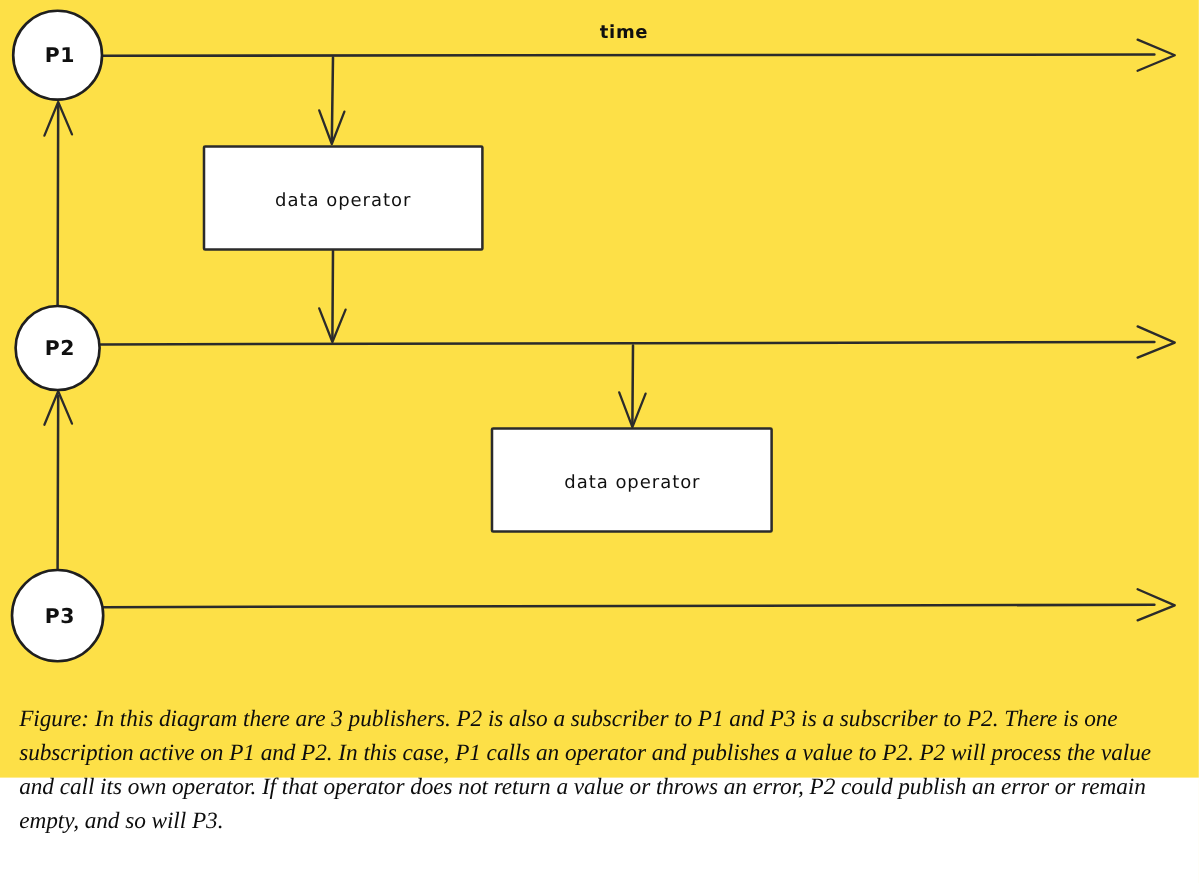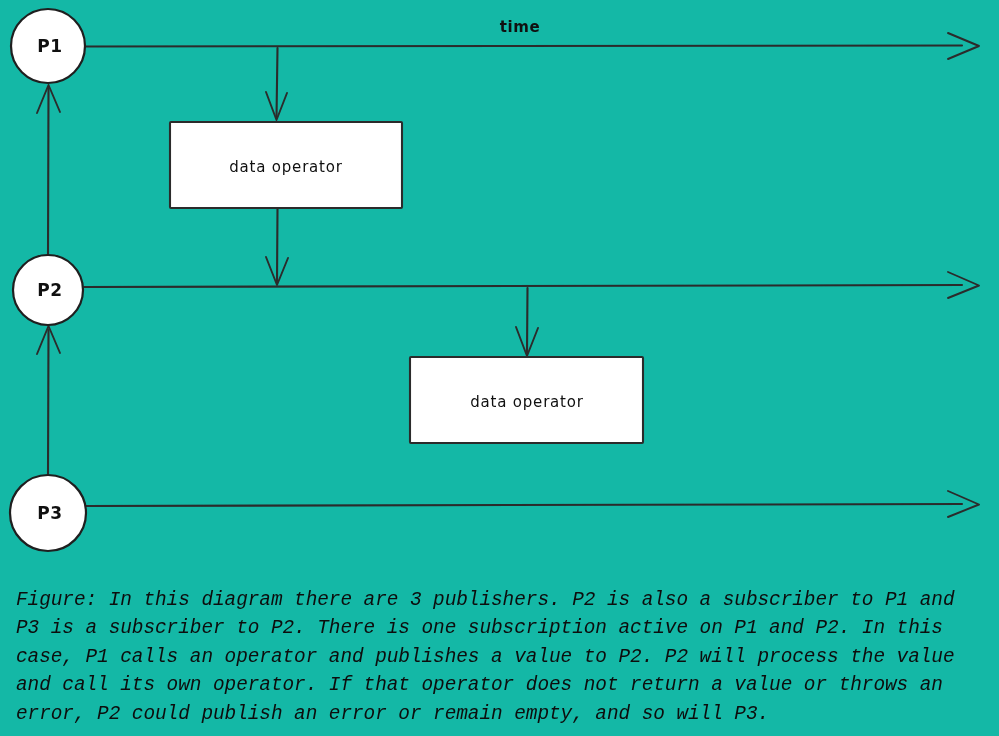--- a/index.html
+++ b/index.html
@@ -10,22 +10,22 @@
   }
   body {
     width: 999px;
     height: 736px;
     overflow: hidden;
     font-family: "Liberation Sans", sans-serif;
   }
   #page {
     position: relative;
     width: 999px;
-    height: 736px;
-    background: #14b8a6;
+    height: 648px;
+    background: #fde047;
   }
   #diagram-canvas {
     position: absolute;
     left: 0;
     top: 0;
     width: 999px;
     height: 580px;
   }
   .node-label {
     font-family: "DejaVu Sans", sans-serif;
@@ -70,21 +70,21 @@
   .op-box {
     stroke: #2b2b2b;
     stroke-width: 2.1;
     fill: #ffffff;
   }
   #caption {
     position: absolute;
     left: 16px;
     top: 586px;
     width: 968px;
-    font-family: Liberation Mono, monospace;
+    font-family: Liberation Serif, serif;
     font-style: italic;
     font-size: 19.4px;
     line-height: 28.4px;
     color: #0d0d0d;
     text-align: left;
     letter-spacing: -0.05px;
   }
 </style>
 </head>
 <body>

